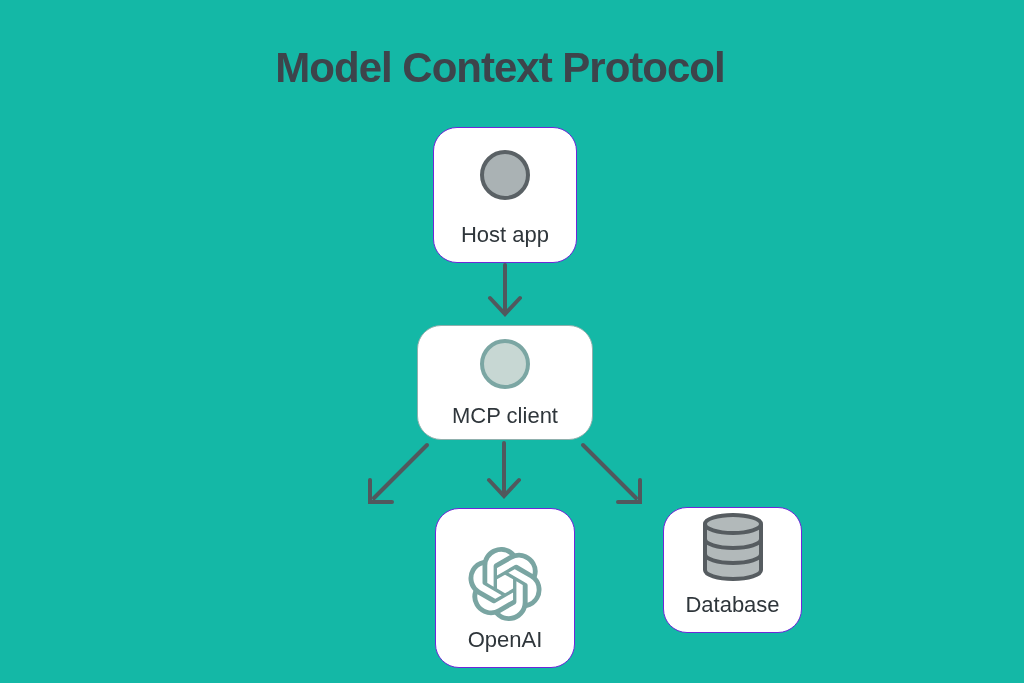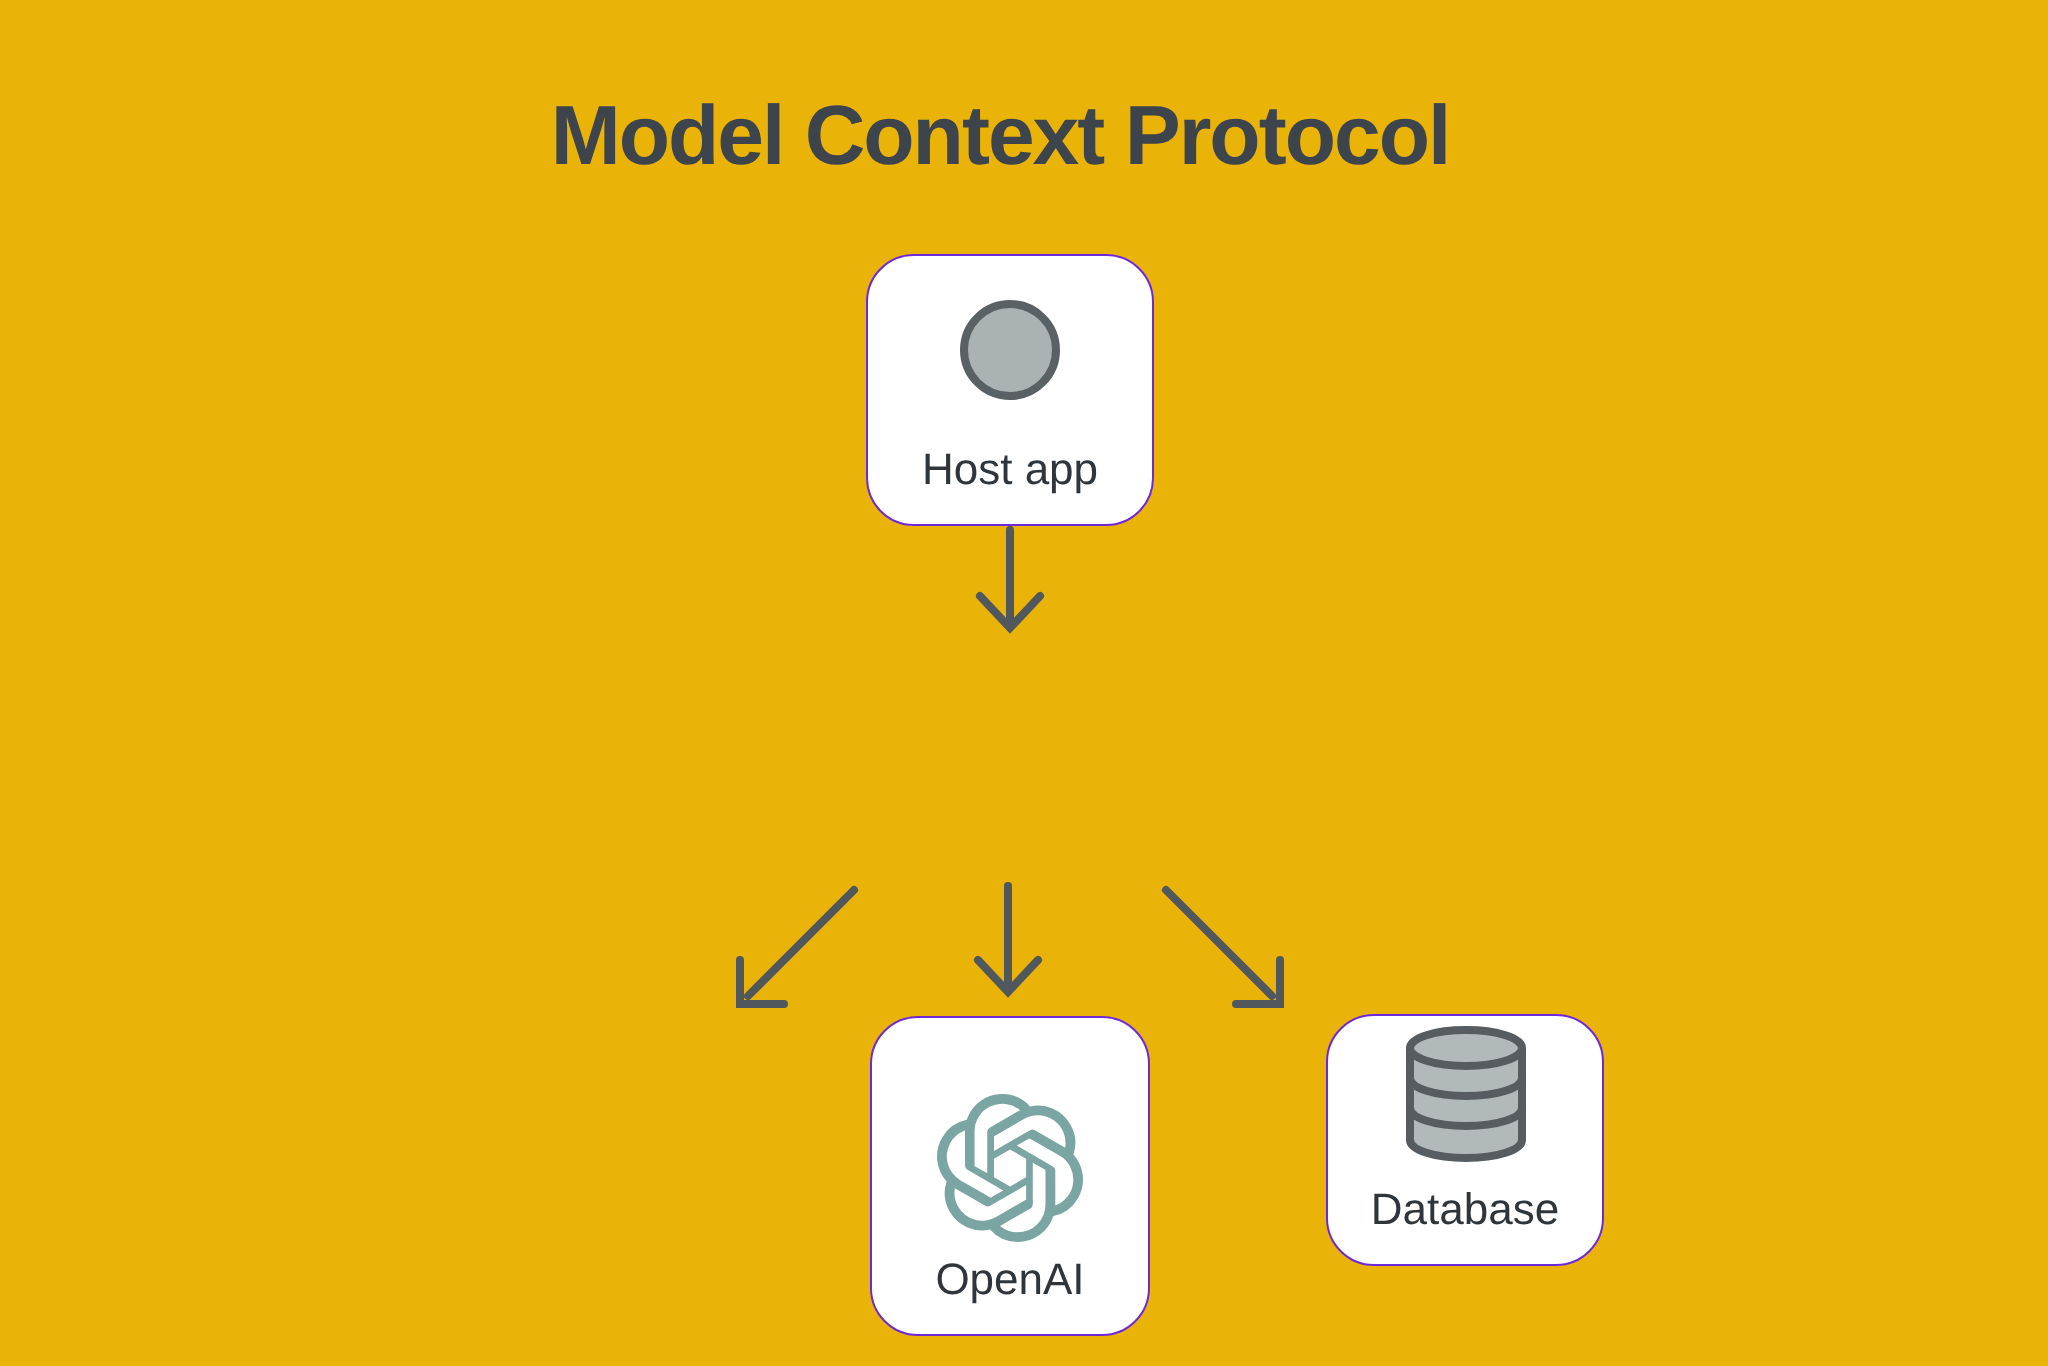--- a/index.html
+++ b/index.html
@@ -6,21 +6,21 @@
   html, body { width: 1024px; height: 683px; }
   body {
     font-family: "Liberation Sans", sans-serif;
     background: #fdfdfb;
     overflow: hidden;
   }
   .canvas {
     position: relative;
     width: 1024px;
     height: 683px;
-    background: #eab308;
+    background: #14b8a6;
   }
   .title {
     position: absolute;
     left: 0; right: 24px;
     top: 44px;
     text-align: center;
     font-size: 42px;
     font-weight: 700;
     letter-spacing: -1px;
     color: #3d444b;
@@ -81,20 +81,24 @@
 
 <div class="canvas">
 
   <div class="title">Model Context Protocol</div>
 
   <div class="node" id="node-host">
     <div class="circle-icon gray"></div>
     <div class="node-label">Host app</div>
   </div>
 
+  <div class="node teal" id="node-mcp">
+    <div class="circle-icon teal"></div>
+    <div class="node-label">MCP client</div>
+  </div>
 
 
   <div class="node" id="node-openai">
     <div class="icon-wrap">
       <svg width="74" height="74" viewBox="0 0 24 24" aria-hidden="true">
         <path fill="#7aa5a2" d="M22.2819 9.8211a5.9847 5.9847 0 0 0-.5157-4.9108 6.0462 6.0462 0 0 0-6.5098-2.9A6.0651 6.0651 0 0 0 4.9807 4.1818a5.9847 5.9847 0 0 0-3.9977 2.9 6.0462 6.0462 0 0 0 .7427 7.0966 5.98 5.98 0 0 0 .511 4.9107 6.051 6.051 0 0 0 6.5146 2.9001A5.9847 5.9847 0 0 0 13.2599 24a6.0557 6.0557 0 0 0 5.7718-4.2058 5.9894 5.9894 0 0 0 3.9977-2.9001 6.0557 6.0557 0 0 0-.7475-7.073zm-9.022 12.6081a4.4755 4.4755 0 0 1-2.8764-1.0408l.1419-.0804 4.7783-2.7582a.7948.7948 0 0 0 .3927-.6813v-6.7369l2.02 1.1686a.071.071 0 0 1 .038.052v5.5826a4.504 4.504 0 0 1-4.4945 4.4944zm-9.6607-4.1254a4.4708 4.4708 0 0 1-.5346-3.0137l.142.0852 4.783 2.7582a.7712.7712 0 0 0 .7806 0l5.8428-3.3685v2.3324a.0804.0804 0 0 1-.0332.0615L9.74 19.9502a4.4992 4.4992 0 0 1-6.1408-1.6464zM2.3408 7.8956a4.485 4.485 0 0 1 2.3655-1.9728V11.6a.7664.7664 0 0 0 .3879.6765l5.8144 3.3543-2.0201 1.1685a.0757.0757 0 0 1-.071 0l-4.8303-2.7865A4.504 4.504 0 0 1 2.3408 7.8956zm16.5963 3.8558L13.1038 8.364 15.1192 7.2a.0757.0757 0 0 1 .071 0l4.8303 2.7913a4.4944 4.4944 0 0 1-.6765 8.1042v-5.6772a.79.79 0 0 0-.407-.667zm2.0107-3.0231l-.142-.0852-4.7735-2.7818a.7759.7759 0 0 0-.7854 0L9.409 9.2297V6.8974a.0662.0662 0 0 1 .0284-.0615l4.8303-2.7866a4.4992 4.4992 0 0 1 6.6802 4.66zM8.3065 12.863l-2.02-1.1638a.0804.0804 0 0 1-.038-.0567V6.0742a4.4992 4.4992 0 0 1 7.3757-3.4537l-.142.0805L8.704 5.459a.7948.7948 0 0 0-.3927.6813zm1.0976-2.3654l2.602-1.4998 2.6069 1.4998v2.9994l-2.5974 1.4997-2.6067-1.4997z"></path>
       </svg>
     </div>
     <div class="node-label">OpenAI</div>
   </div>

